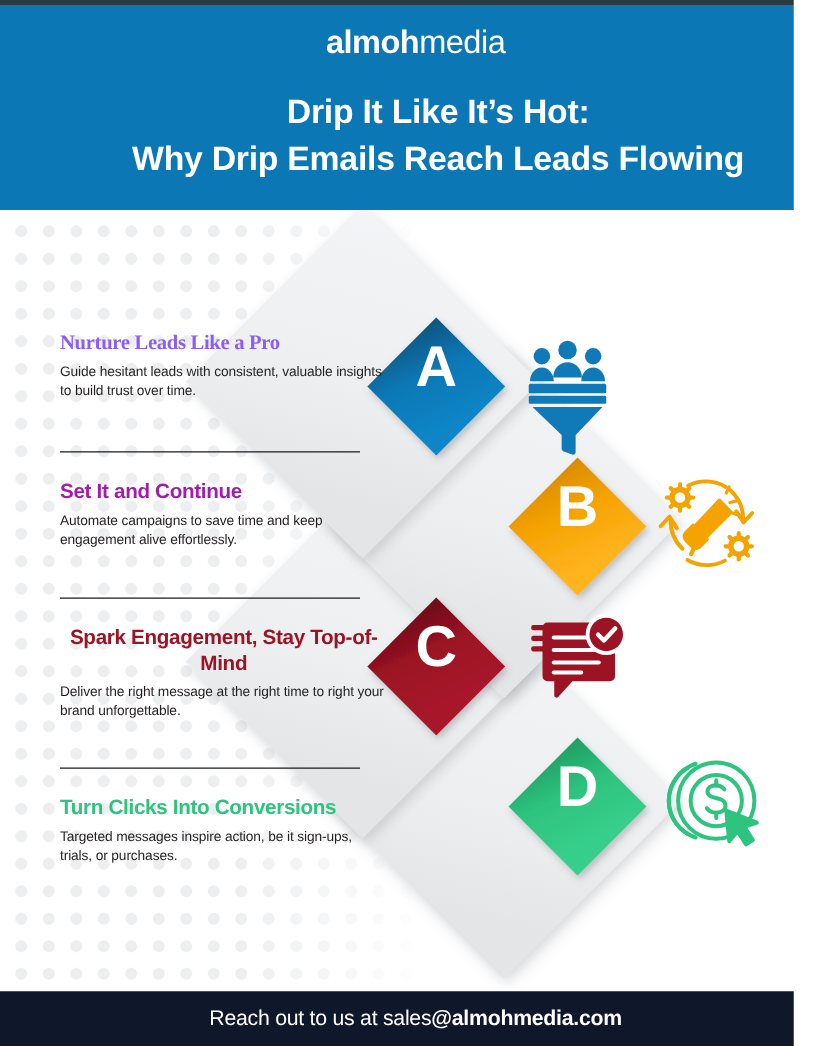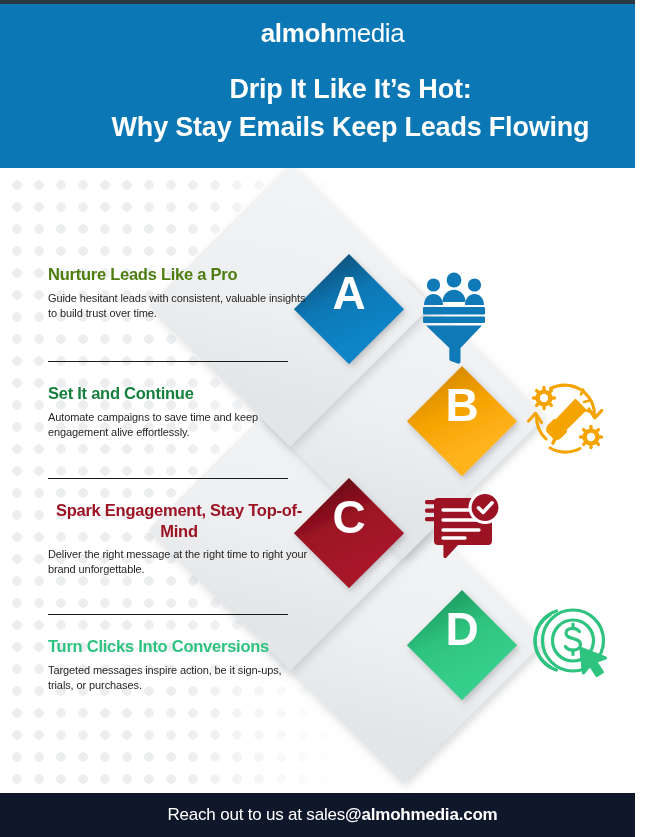--- a/index.html
+++ b/index.html
@@ -137,21 +137,21 @@
 <div id="infographic">
 
   <div class="top-strip"></div>
 
   <div class="header">
     <div class="logo">
       <span class="logo-strong">almoh</span><span class="logo-light">media</span>
     </div>
     <div class="header-title">
       <span class="tline">Drip It Like It’s Hot:</span>
-      <span class="tline">Why Stay Emails Keep Leads Flowing</span>
+      <span class="tline">Why Drip Emails Reach Leads Flowing</span>
     </div>
   </div>
 
   <div class="dot-band"></div>
 
   <div class="diamond-stage">
     <svg width="665" height="632" viewBox="0 0 665 632" xmlns="http://www.w3.org/2000/svg">
       <defs>
         <linearGradient id="gA" x1="0" y1="0" x2="1" y2="0.35">
           <stop offset="0%" stop-color="#0a5580"></stop>
@@ -296,26 +296,26 @@
 
         <path d="M51 42.5l24.5 9.5-10 3.4 6.8 10.6-5.5 3.5-6.8-10.6-6.6 8z" fill="#2ec37f" stroke="#2ec37f" stroke-width="3.2"></path>
         <path d="M46 38.5l7.5-6.5" stroke="#ffffff" stroke-width="0"></path>
       </g>
     </svg>
   </div>
 
   <div class="text-col">
 
     <div class="step-block" style="top:264px;">
-      <p class="step-title" style="color:#4d7c0f;">Nurture Leads Like a Pro</p>
+      <p class="step-title" style="color:#8b5cf6;font-family:Liberation Serif, serif;">Nurture Leads Like a Pro</p>
       <p class="step-desc">Guide hesitant leads with consistent, valuable insights to build trust over time.</p>
     </div>
 
     <div class="step-block" style="top:383px;">
-      <p class="step-title" style="color:#15803d;">Set It and Continue</p>
+      <p class="step-title" style="color:#a21caf;">Set It and Continue</p>
       <p class="step-desc">Automate campaigns to save time and keep engagement alive effortlessly.</p>
     </div>
 
     <div class="step-block" style="top:500px;">
       <p class="step-title" style="color:#9c1324;text-align:center;">Spark Engagement, Stay Top-of-Mind</p>
       <p class="step-desc">Deliver the right message at the right time to right your brand unforgettable.</p>
     </div>
 
     <div class="step-block" style="top:636px;">
       <p class="step-title" style="color:#2ec37f;">Turn Clicks Into Conversions</p>

